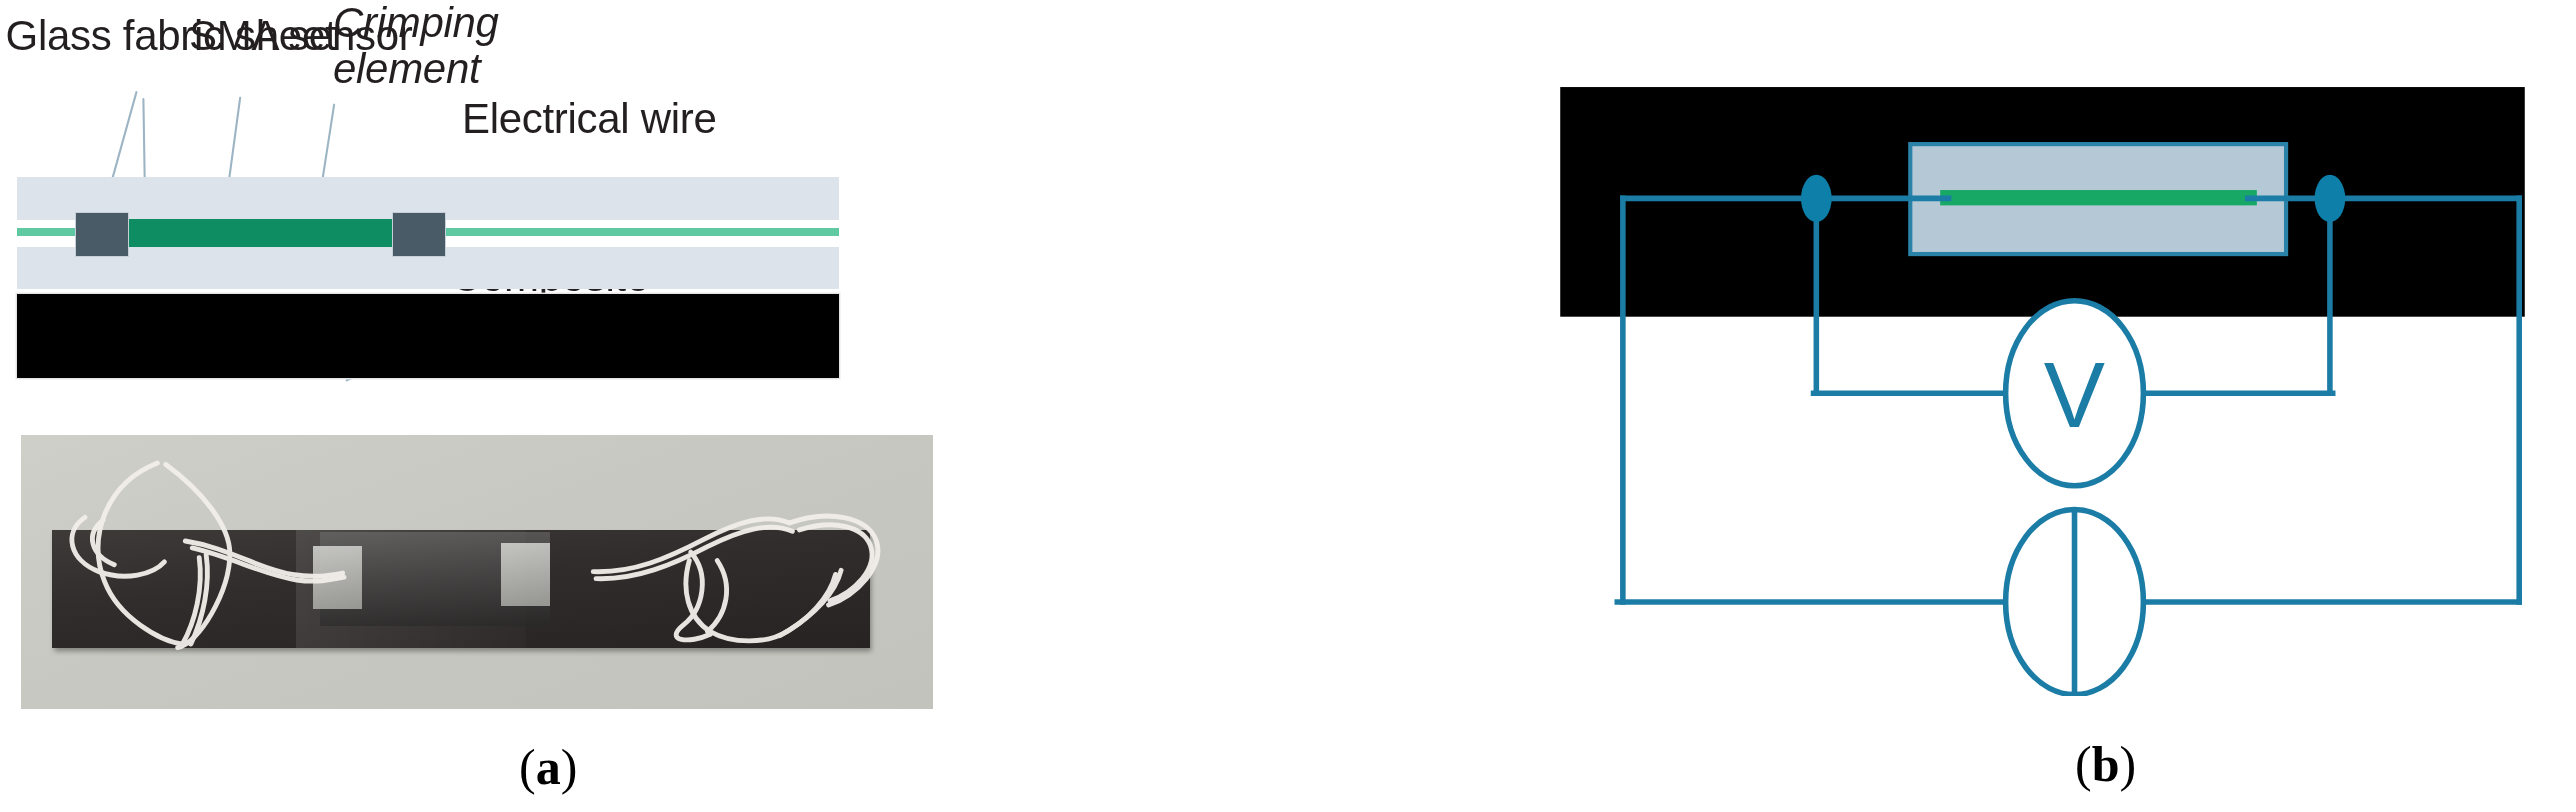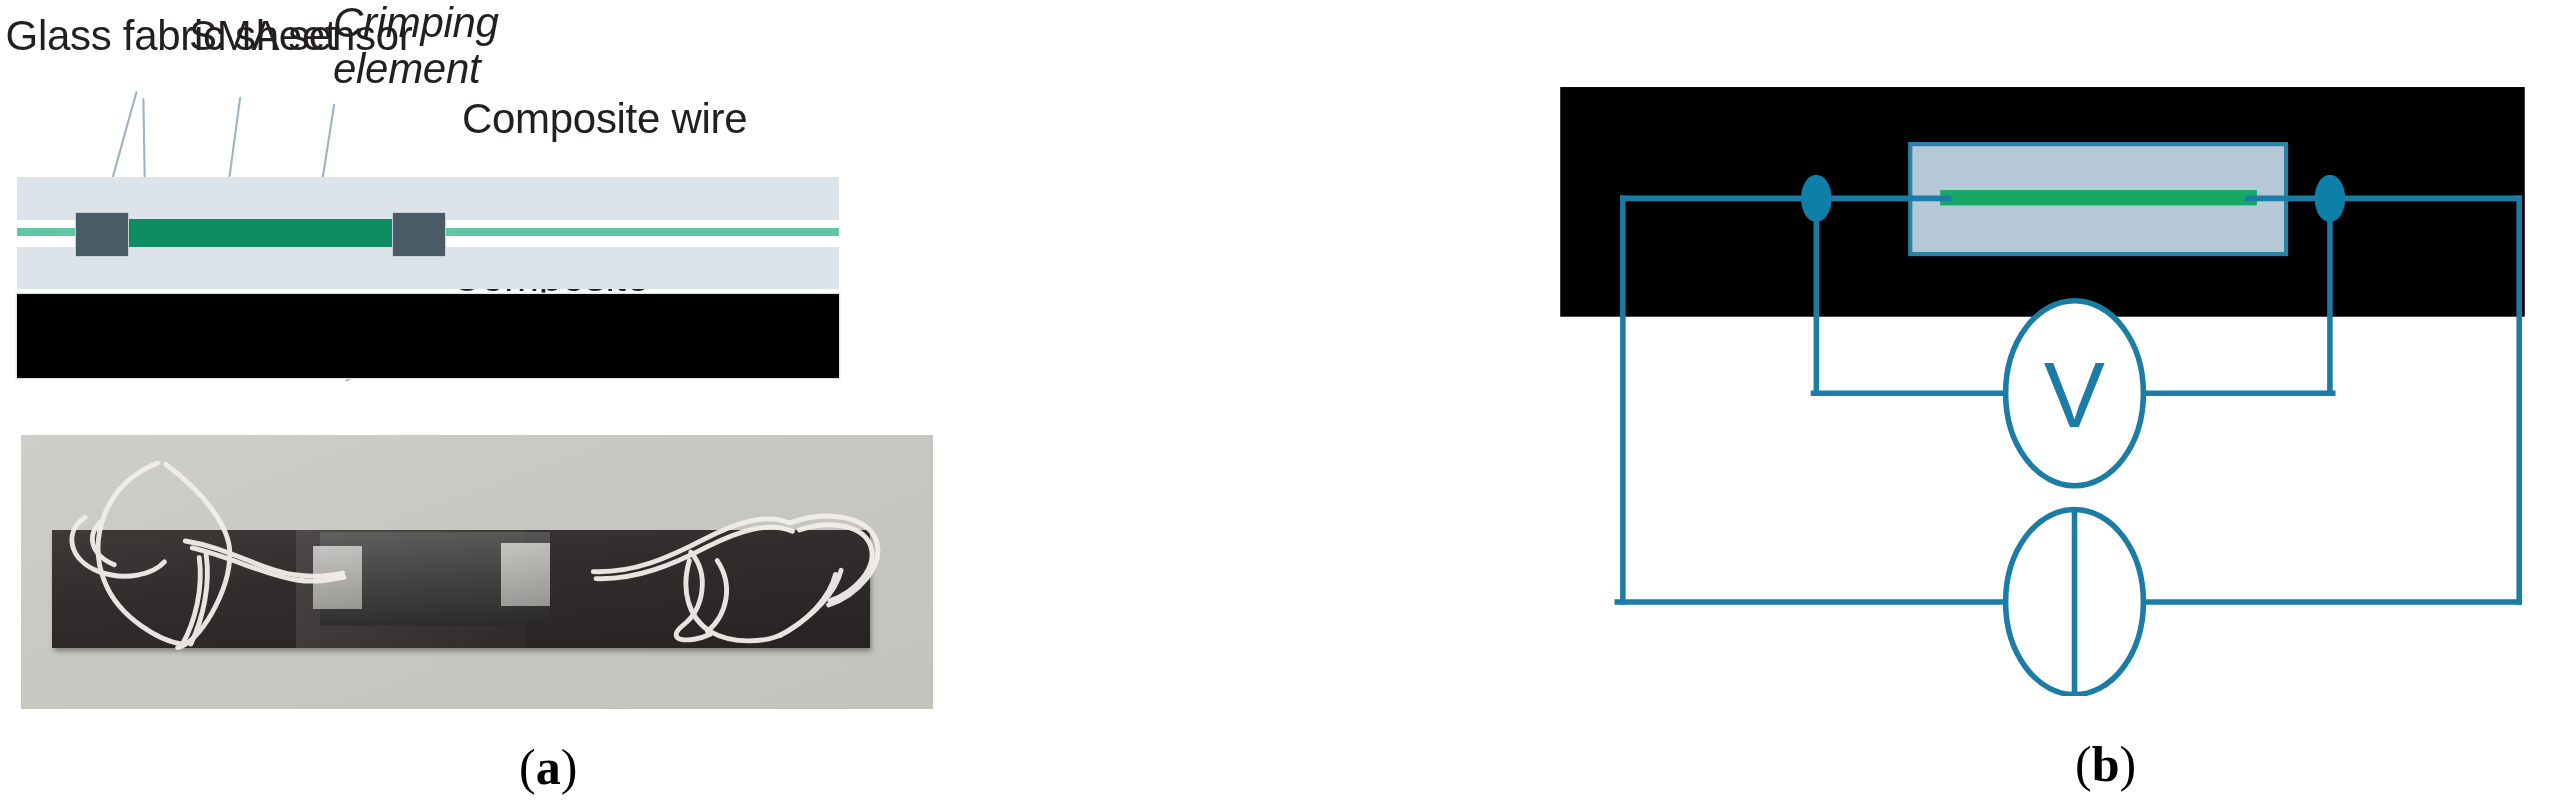--- a/index.html
+++ b/index.html
@@ -81,21 +81,21 @@
       </g>
     </svg>
 
     <div class="lbl" style="left:5.6px;top:12.5px;">Glass fabric sheet</div>
 
     <div class="lbl" style="left:189px;top:12.5px;text-align:right;">SMA sensor</div>
 
     <div class="lbl" style="left:333px;top:0px;font-style:italic;">Crimping
 element</div>
 
-    <div class="lbl" style="left:462px;top:96px;">Composite wire</div>
+    <div class="lbl" style="left:462px;top:96px;">Electrical wire</div>
 
     <div class="lbl" style="left:451px;top:254px;">Composite
 layer surface</div>
 
     <div id="schematic">
       <div class="fabric-band fabric-top"></div>
       <div class="fabric-band fabric-bot"></div>
       <div class="sma-thin"></div>
       <div class="sma-thick"></div>
       <div class="crimp" style="left:59px;"></div>

